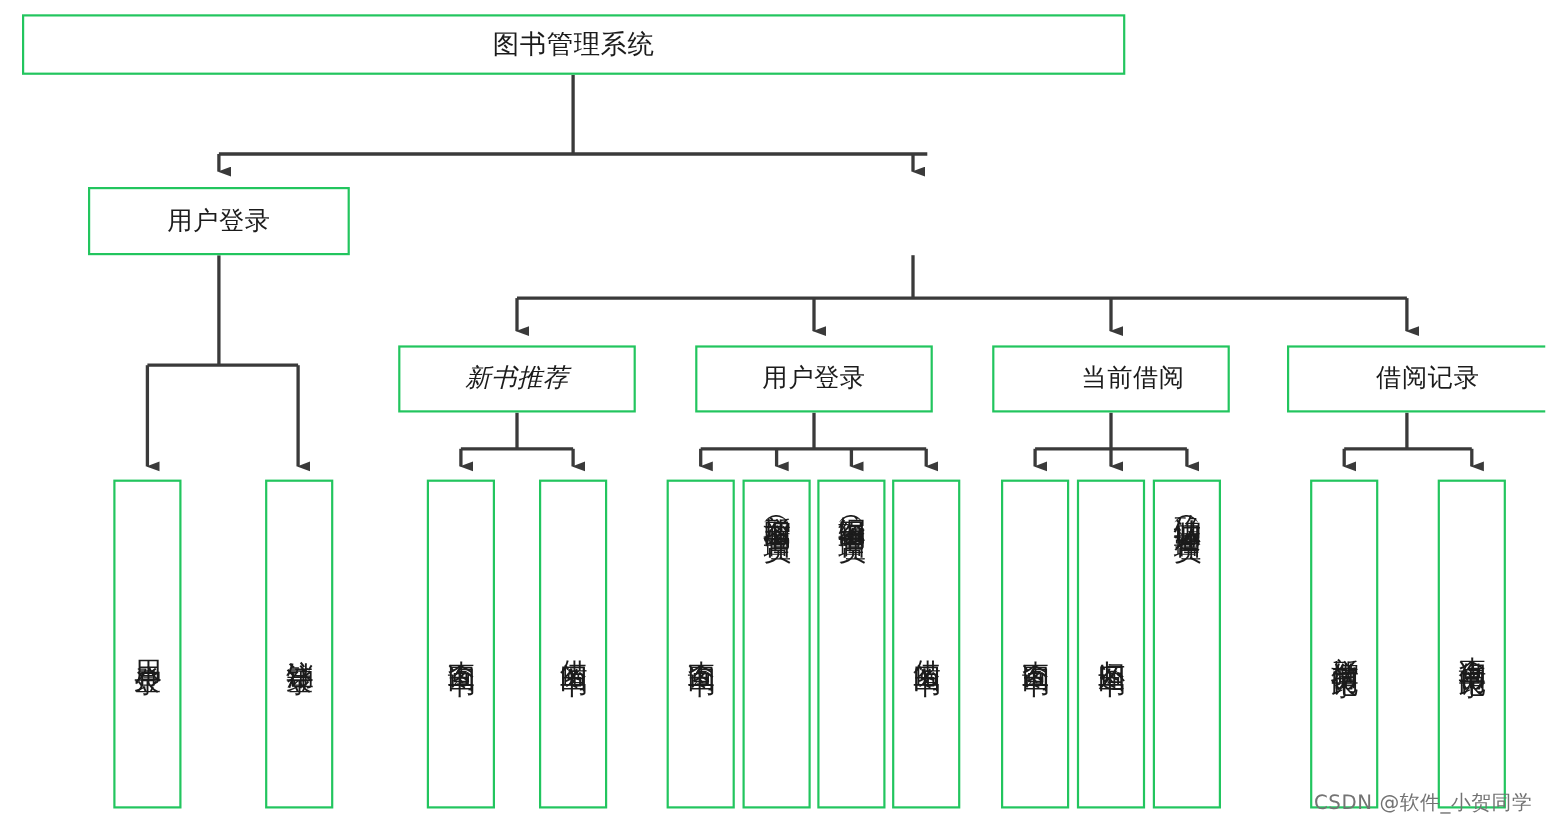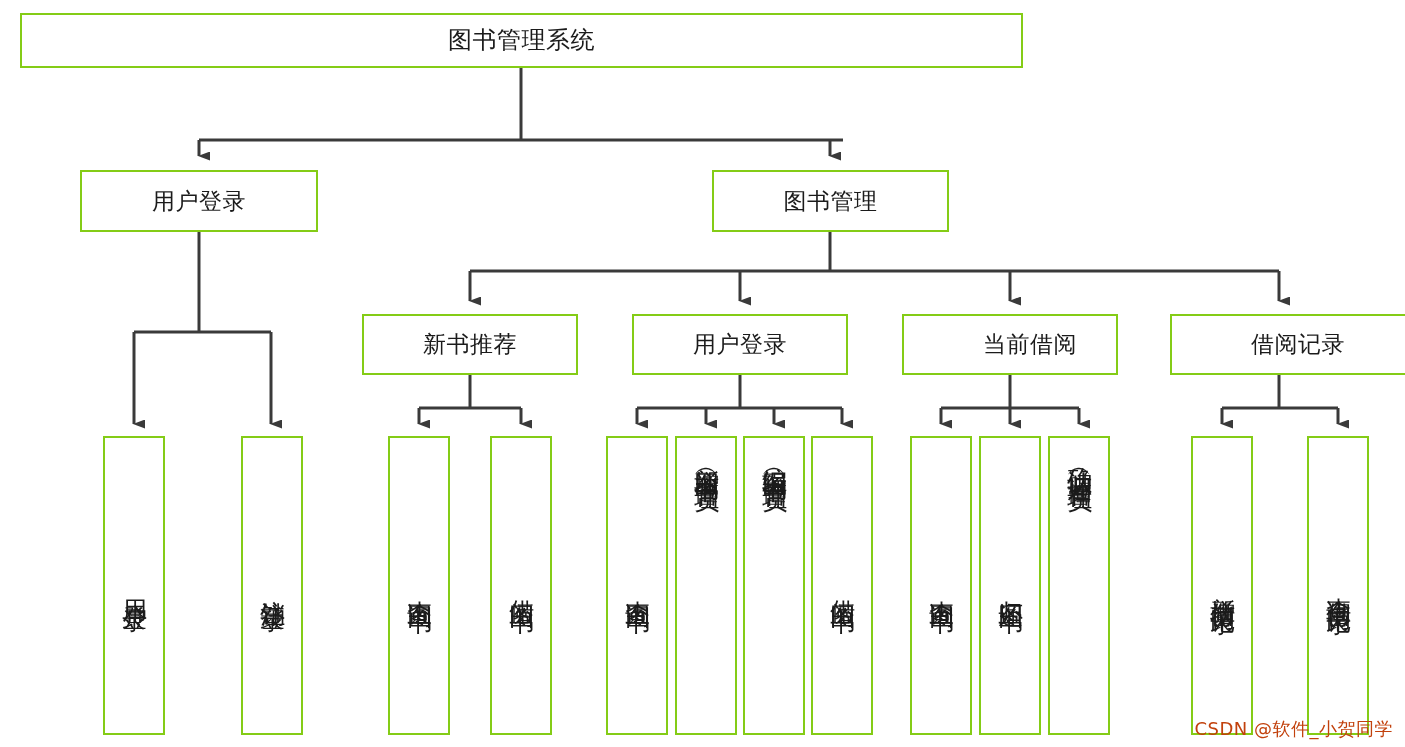--- a/index.html
+++ b/index.html
@@ -23,21 +23,21 @@
     left: 0;
     top: 0;
     width: 1405px;
     height: 747px;
     pointer-events: none;
   }
   .node {
     position: absolute;
     box-sizing: border-box;
     background: #ffffff;
-    border: 2px solid #84cc16;
+    border: 2px solid #22c55e;
     display: flex;
     align-items: center;
     justify-content: center;
     color: #1b1b1b;
   }
   .node .label {
     display: block;
     text-align: center;
     line-height: 1.15;
     white-space: nowrap;
@@ -65,21 +65,21 @@
   }
   .node.vert.mid {
     align-items: center;
     padding-top: 0;
   }
   .watermark {
     position: absolute;
     right: 12px;
     bottom: 6px;
     font-size: 18px;
-    color: #c2410c;
+    color: #737373;
     letter-spacing: 0.5px;
     white-space: nowrap;
     user-select: none;
   }
 </style>
 </head>
 <body>
 
 <div id="canvas">
 
@@ -133,25 +133,22 @@
     </g>
   </svg>
 
   <div class="node root horiz" style="left:20px; top:13px; width:1003px; height:55px;">
     <span class="label">图书管理系统</span>
   </div>
 
   <div class="node horiz" style="left:80px; top:170px; width:238px; height:62px;">
     <span class="label">用户登录</span>
   </div>
-  <div class="node horiz" style="left:712px; top:170px; width:237px; height:62px;">
-    <span class="label">图书管理</span>
-  </div>
-
-  <div class="node horiz" style="left:362px; top:314px; width:216px; height:61px;">
+
+  <div class="node horiz" style="left:362px; top:314px; width:216px; height:61px;font-style:italic;">
     <span class="label">新书推荐</span>
   </div>
   <div class="node horiz" style="left:632px; top:314px; width:216px; height:61px;">
     <span class="label">用户登录</span>
   </div>
   <div class="node horiz" style="left:902px; top:314px; width:216px; height:61px;padding-left:40px;">
     <span class="label">当前借阅</span>
   </div>
   <div class="node horiz" style="left:1170px; top:314px; width:256px; height:61px;">
     <span class="label">借阅记录</span>

